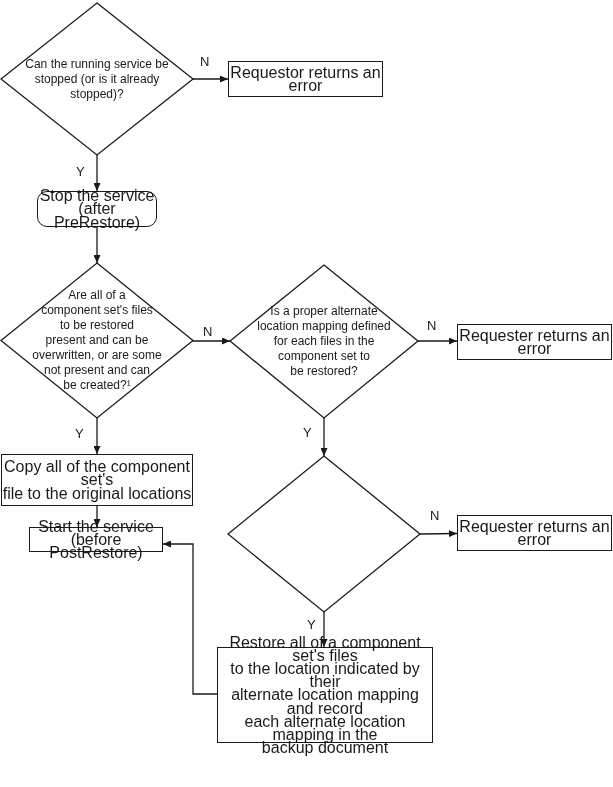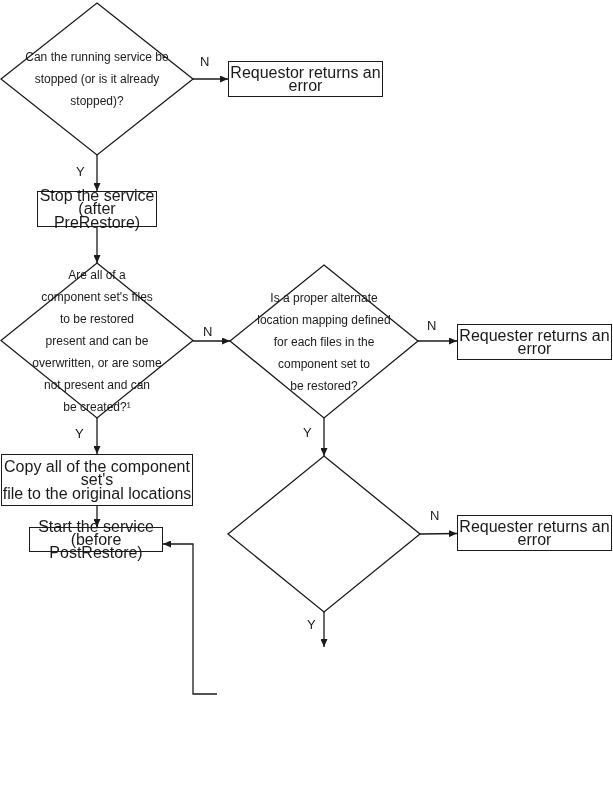--- a/index.html
+++ b/index.html
@@ -41,21 +41,21 @@
     white-space: pre-line;
   }
   .dlabel {
     position: absolute;
     z-index: 2;
     display: flex;
     align-items: center;
     justify-content: center;
     text-align: center;
     font-size: 12px;
-    line-height: 22px;
+    line-height: 15px;
     white-space: pre-line;
     pointer-events: none;
   }
   .elabel {
     position: absolute;
     z-index: 2;
     font-size: 13px;
   }
   .footnote {
     position: absolute;
@@ -113,28 +113,33 @@
 overwritten, or are some
 not present and can
 be created?¹</div>
   <div class="dlabel" style="left:230px; top:265px; width:188px; height:153px;">Is a proper alternate
 location mapping defined
 for each files in the
 component set to
 be restored?</div>
 
   <div class="box" style="left:228px; top:61px; width:155px; height:36px;">Requestor returns an error</div>
-  <div class="box" style="left:37px; top:191px; width:120px; height:36px;">Stop the service
+  <div class="box" style="left:37px; top:191px; width:120px; height:36px;border-radius:10px;">Stop the service
 (after PreRestore)</div>
   <div class="box" style="left:457px; top:324px; width:155px; height:36px;">Requester returns an error</div>
   <div class="box" style="left:1px; top:454px; width:192px; height:52px;">Copy all of the component set's
 file to the original locations</div>
   <div class="box" style="left:29px; top:527px; width:134px; height:25px;">Start the service
 (before PostRestore)</div>
   <div class="box" style="left:457px; top:515px; width:155px; height:36px;">Requester returns an error</div>
+  <div class="box" style="left:217px; top:647px; width:216px; height:96px;">Restore all of a component set's files
+to the location indicated by their
+alternate location mapping and record
+each alternate location mapping in the
+backup document</div>
 
   <span class="elabel" style="left:200px; top:54px;">N</span>
   <span class="elabel" style="left:76px; top:164px;">Y</span>
   <span class="elabel" style="left:203px; top:324px;">N</span>
   <span class="elabel" style="left:75px; top:426px;">Y</span>
   <span class="elabel" style="left:427px; top:318px;">N</span>
   <span class="elabel" style="left:303px; top:425px;">Y</span>
   <span class="elabel" style="left:430px; top:508px;">N</span>
   <span class="elabel" style="left:307px; top:617px;">Y</span>
 

